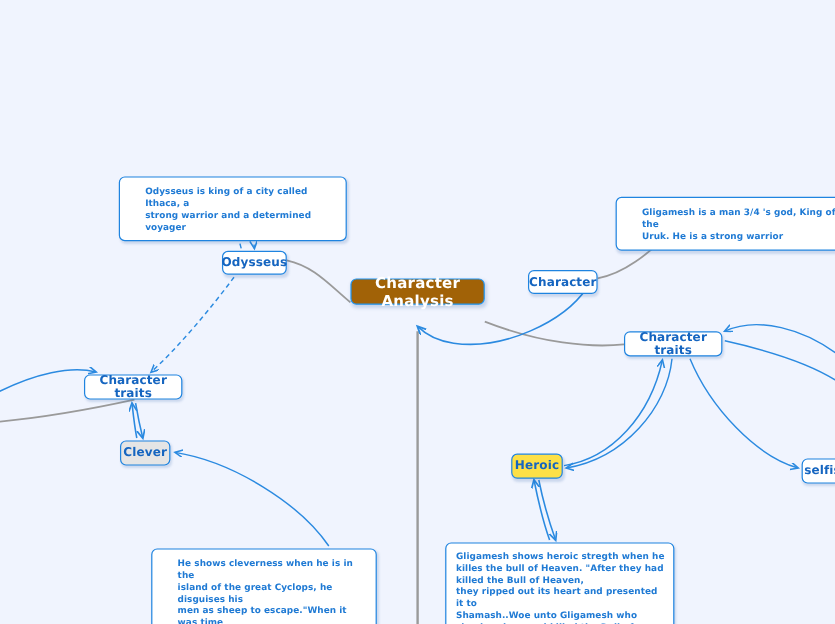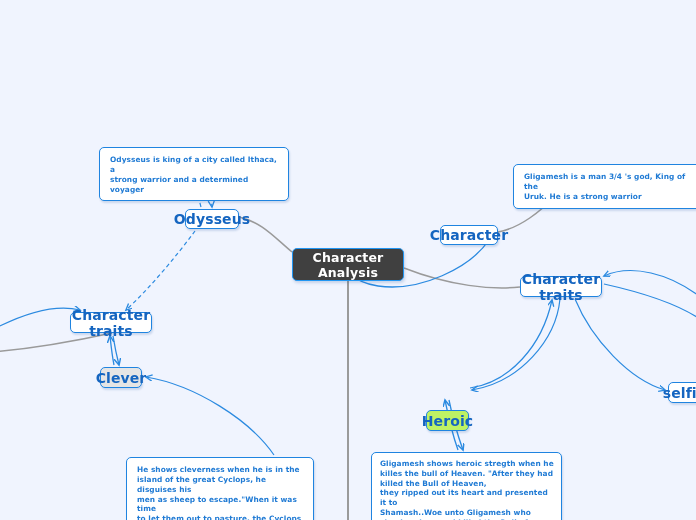--- a/index.html
+++ b/index.html
@@ -45,27 +45,27 @@
   }
   .node.root {
     background: #2196f3;
     border-color: #2196f3;
     color: #ffffff;
     font-size: 12.5px;
     letter-spacing: .2px;
     box-shadow: 1px 2px 3px rgba(40,90,160,0.22);
   }
   .node.small {
-    font-size: 14px;
+    font-size: 10px;
     letter-spacing: .1px;
   }
   .node.note {
     display: block;
     text-align: left;
-    padding: 7px 8px 6px 10px;
+    padding: 7px 8px 6px 21px;
     font-size: 7.4px;
     line-height: 1.33;
     font-weight: bold;
     color: #1f7ad4;
     white-space: pre-line;
     letter-spacing: .05px;
   }
   .node.note.tight {
     line-height: 1.32;
     padding: 6px 7px 5px 8px;
@@ -124,41 +124,41 @@
     <path d="M 458,450 C 453,436 449,420 445,400" fill="none" stroke="#2b8ae0" stroke-width="1.3" marker-end="url(#ah-blue)"></path>
 
     <path d="M 483,229 C 478,238 474,246 471,250" fill="none" stroke="#2b8ae0" stroke-width="1.2" marker-end="url(#ah-blue)" opacity="0"></path>
   </svg>
 
   <div class="node note" id="n-odysseus_desc" style="left: 99px; top: 147px; width: 190px; min-height: 27px; background: rgb(255, 255, 255); border-color: rgb(31, 132, 224);">Odysseus is king of a city called Ithaca, a
 strong warrior and a determined voyager</div>
 
   <div class="node small" id="n-odysseus" style="left: 185px; top: 209px; width: 54px; height: 20px; background: rgb(255, 255, 255); border-color: rgb(31, 132, 224);">Odysseus</div>
 
-  <div class="node root" id="n-root" style="left: 292px; top: 248px; width: 112px; height: 33px; background: #404040; border-color: rgb(33, 150, 243); color: rgb(255, 255, 255);">Character Analysis</div>
+  <div class="node root" id="n-root" style="left: 292px; top: 232px; width: 112px; height: 22px; background: #a16207; border-color: rgb(33, 150, 243); color: rgb(255, 255, 255);">Character Analysis</div>
 
   <div class="node small" id="n-odysseus_traits" style="left: 70px; top: 312px; width: 82px; height: 21px; background: rgb(255, 255, 255); border-color: rgb(31, 132, 224);">Character traits</div>
 
   <div class="node small" id="n-clever" style="left: 100px; top: 367px; width: 42px; height: 21px; background: #e5e5e5; border-color: rgb(31, 132, 224);">Clever</div>
 
   <div class="node note" id="n-clever_desc" style="left: 126px; top: 457px; width: 188px; min-height: 63px; background: rgb(255, 255, 255); border-color: rgb(31, 132, 224);">He shows cleverness when he is in the
 island of the great Cyclops, he disguises his
 men as sheep to escape."When it was time
 to let them out to pasture, the Cyclops ran
 his hands over their backs but did not
 notice the men underneath."</div>
 
   <div class="node note" id="n-gilgamesh_desc" style="left: 513px; top: 164px; width: 196px; min-height: 27px; background: rgb(255, 255, 255); border-color: rgb(31, 132, 224);">Gligamesh is a man 3/4 's god, King of the
 Uruk. He is  a strong warrior</div>
 
   <div class="node small" id="n-gilgamesh" style="left: 440px; top: 225px; width: 58px; height: 20px; background: rgb(255, 255, 255); border-color: rgb(31, 132, 224);">Character</div>
 
   <div class="node small" id="n-gilgamesh_traits" style="left: 520px; top: 276px; width: 82px; height: 21px; background: rgb(255, 255, 255); border-color: rgb(31, 132, 224);">Character traits</div>
 
-  <div class="node small" id="n-heroic" style="left: 426px; top: 378px; width: 43px; height: 21px; background: #bef264; border-color: rgb(31, 132, 224); margin-top: 32px;">Heroic</div>
+  <div class="node small" id="n-heroic" style="left: 426px; top: 378px; width: 43px; height: 21px; background: #fde047; border-color: rgb(31, 132, 224);">Heroic</div>
 
   <div class="node small" id="n-selfish" style="left: 668px; top: 382px; width: 42px; height: 21px; background: rgb(255, 255, 255); border-color: rgb(31, 132, 224);">selfish</div>
 
   <div class="node note tight" id="n-heroic_desc" style="left: 371px; top: 452px; width: 191px; min-height: 68px; background: rgb(255, 255, 255); border-color: rgb(31, 132, 224);">Gligamesh shows heroic stregth when he
 killes the bull of Heaven. "After they had
 killed the Bull of Heaven,
 they ripped out its heart and presented it to
 Shamash..Woe unto Gligamesh who
 slandered me and killed the Bull of
 Heaven!"</div>

